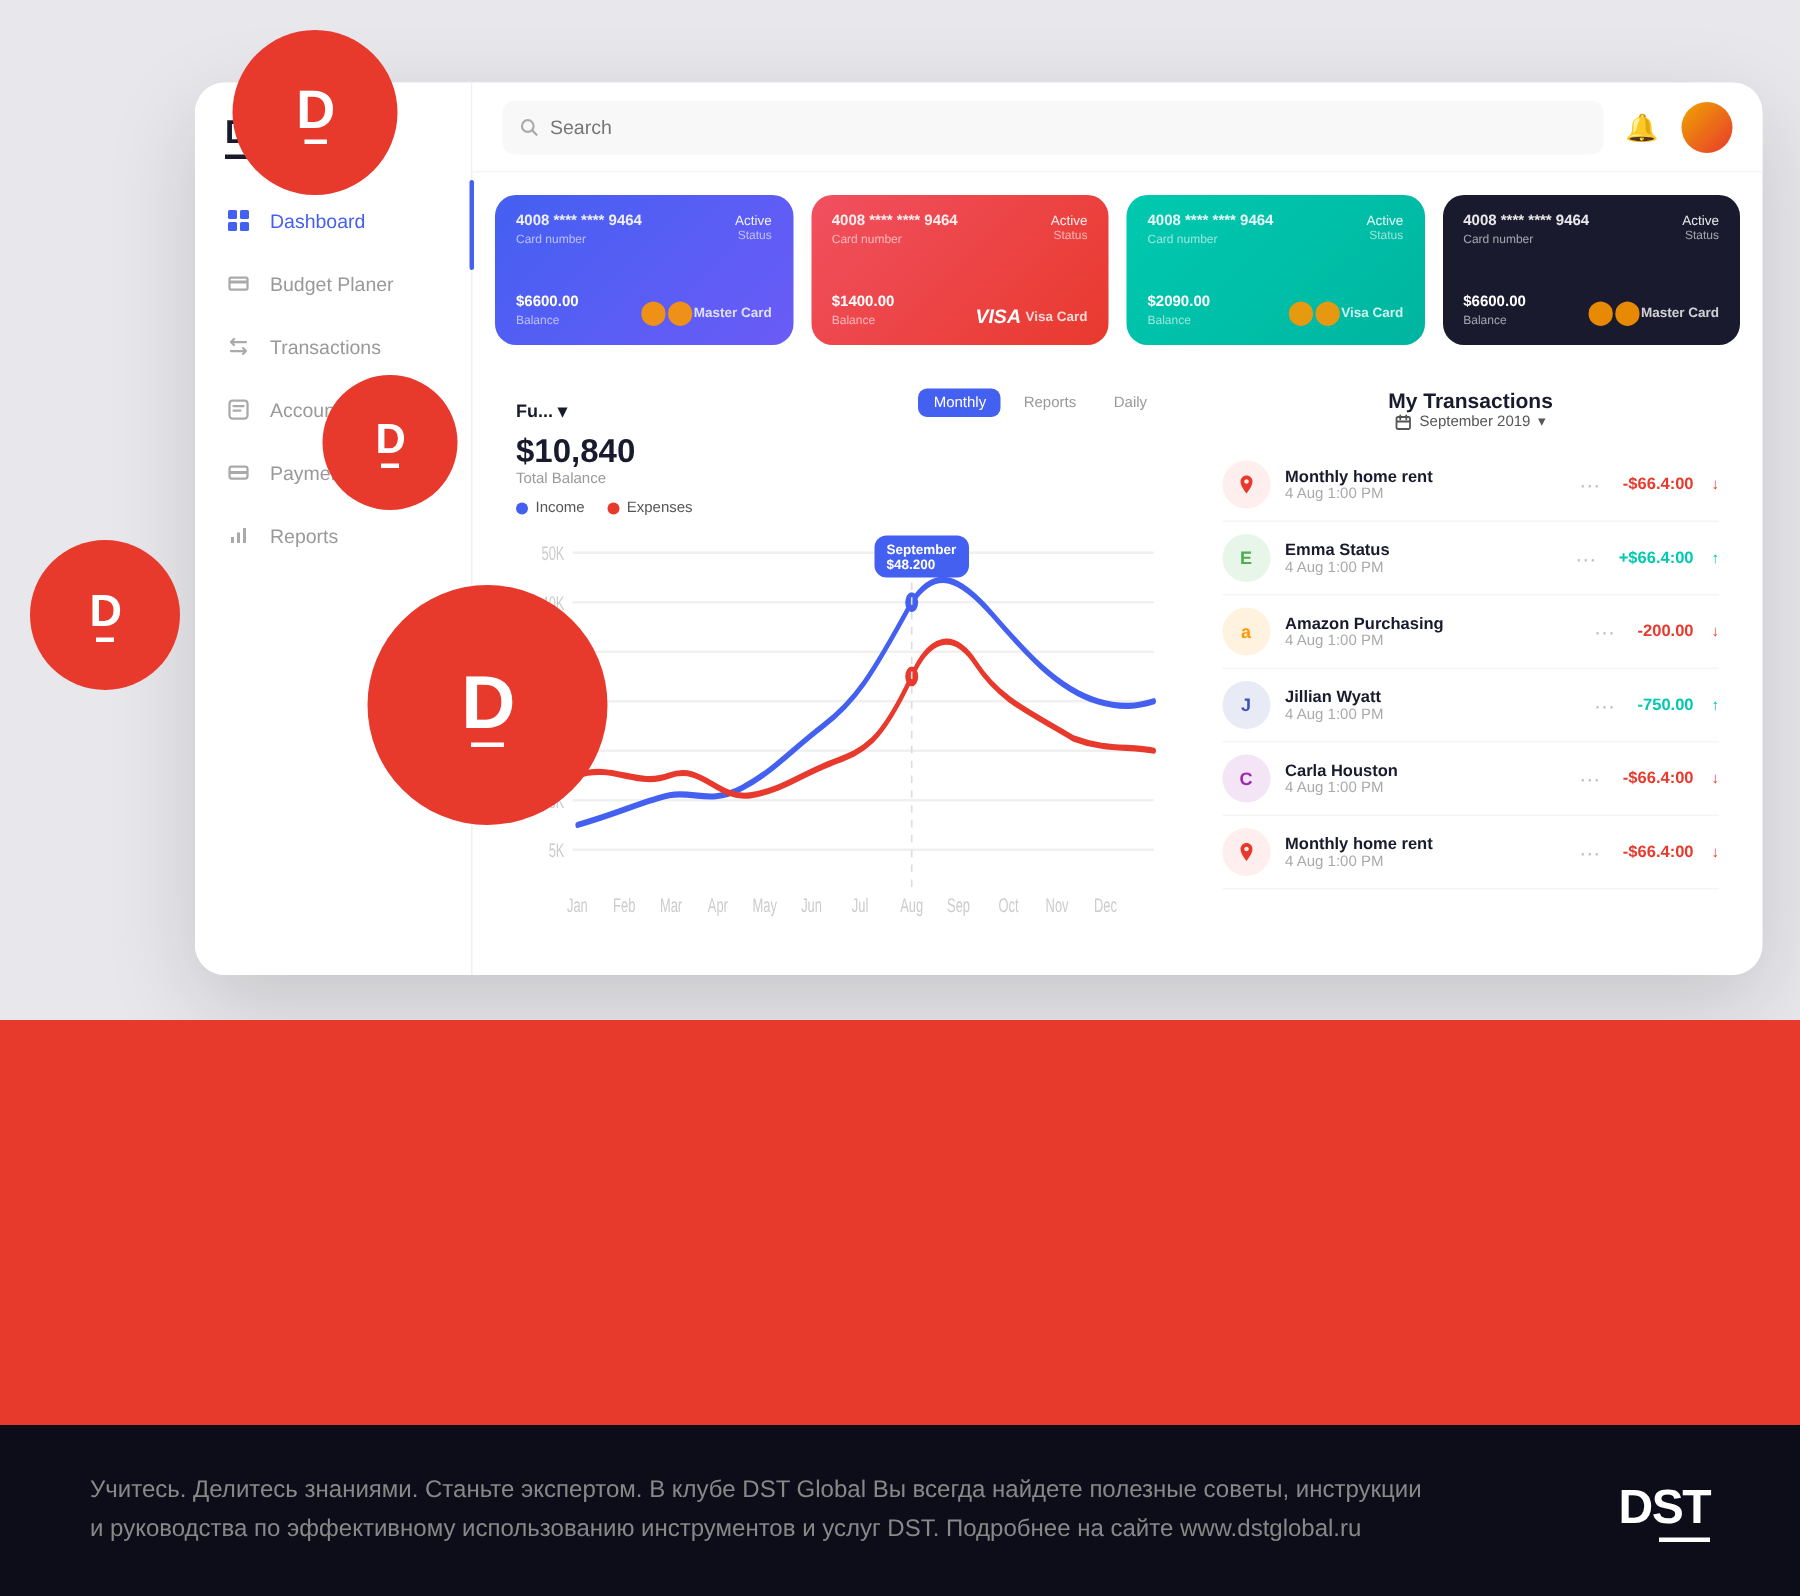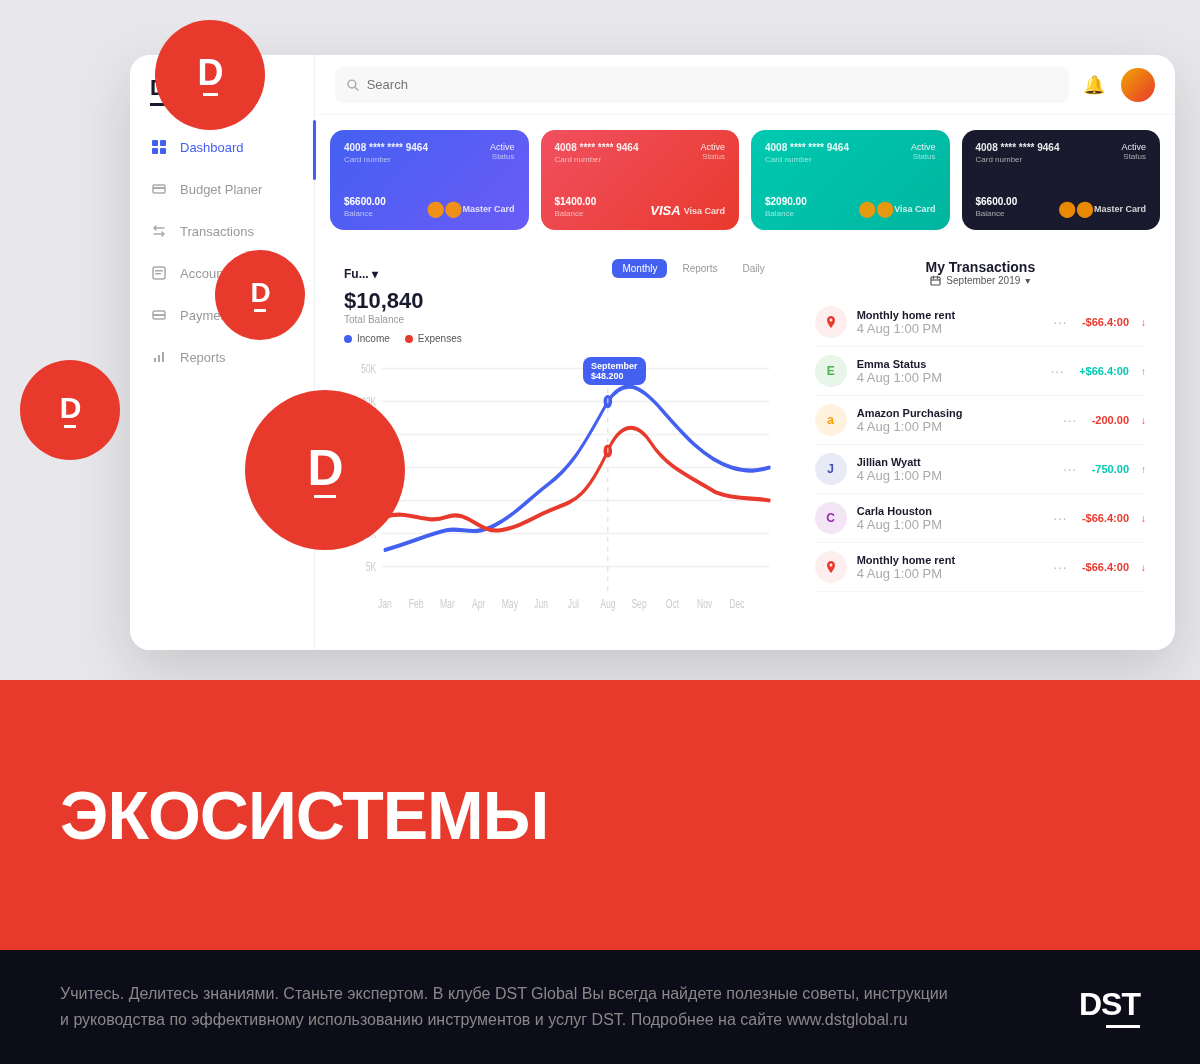--- a/index.html
+++ b/index.html
@@ -402,21 +402,21 @@
       border-radius: 50%;
       display: flex;
       align-items: center;
       justify-content: center;
       font-size: 12px;
       font-weight: 700;
       flex-shrink: 0;
     }
     .transaction-info { flex: 1; }
     .transaction-name { font-size: 11px; font-weight: 600; color: #1a1a2e; }
-    .transaction-time { font-size: 13px; color: #aaa; }
+    .transaction-time { font-size: 10px; color: #aaa; }
     .transaction-dots { font-size: 14px; color: #bbb; cursor: pointer; margin: 0 5px; }
     .transaction-amount { font-size: 11px; font-weight: 600; }
     .transaction-amount.negative { color: #e8392d; }
     .transaction-amount.positive { color: #00c9b0; }
     .transaction-arrow { font-size: 10px; margin-left: 2px; }
 
     
     .bottom-section {
       width: 100%;
       height: 270px;
@@ -869,21 +869,20 @@
             <span class="transaction-arrow" style="color:#e8392d;">↓</span>
           </div>
 
         </div>
       </div>
     </div>
   </div>
 </div>
 
 <div class="bottom-section">
-  <div class="main-heading">ЭКОСИСТЕМЫ</div>
 </div>
 
 <div class="footer">
   <div class="footer-text">Учитесь. Делитесь знаниями. Станьте экспертом. В клубе DST Global Вы всегда найдете полезные советы, инструкции и руководства по эффективному использованию инструментов и услуг DST. Подробнее на сайте www.dstglobal.ru</div>
   <div class="footer-logo">
     <div class="footer-logo-text">DST</div>
     <div class="footer-logo-underline"></div>
   </div>
 </div>
 

